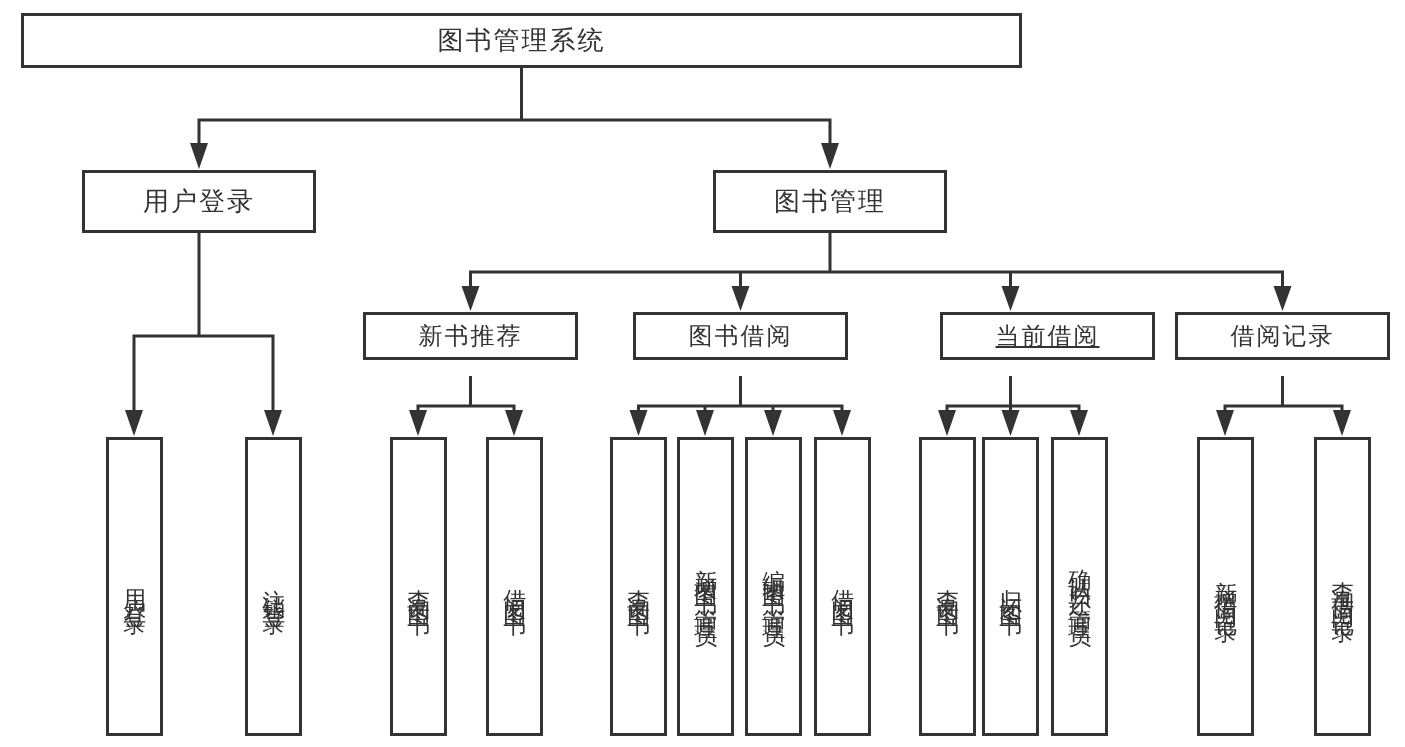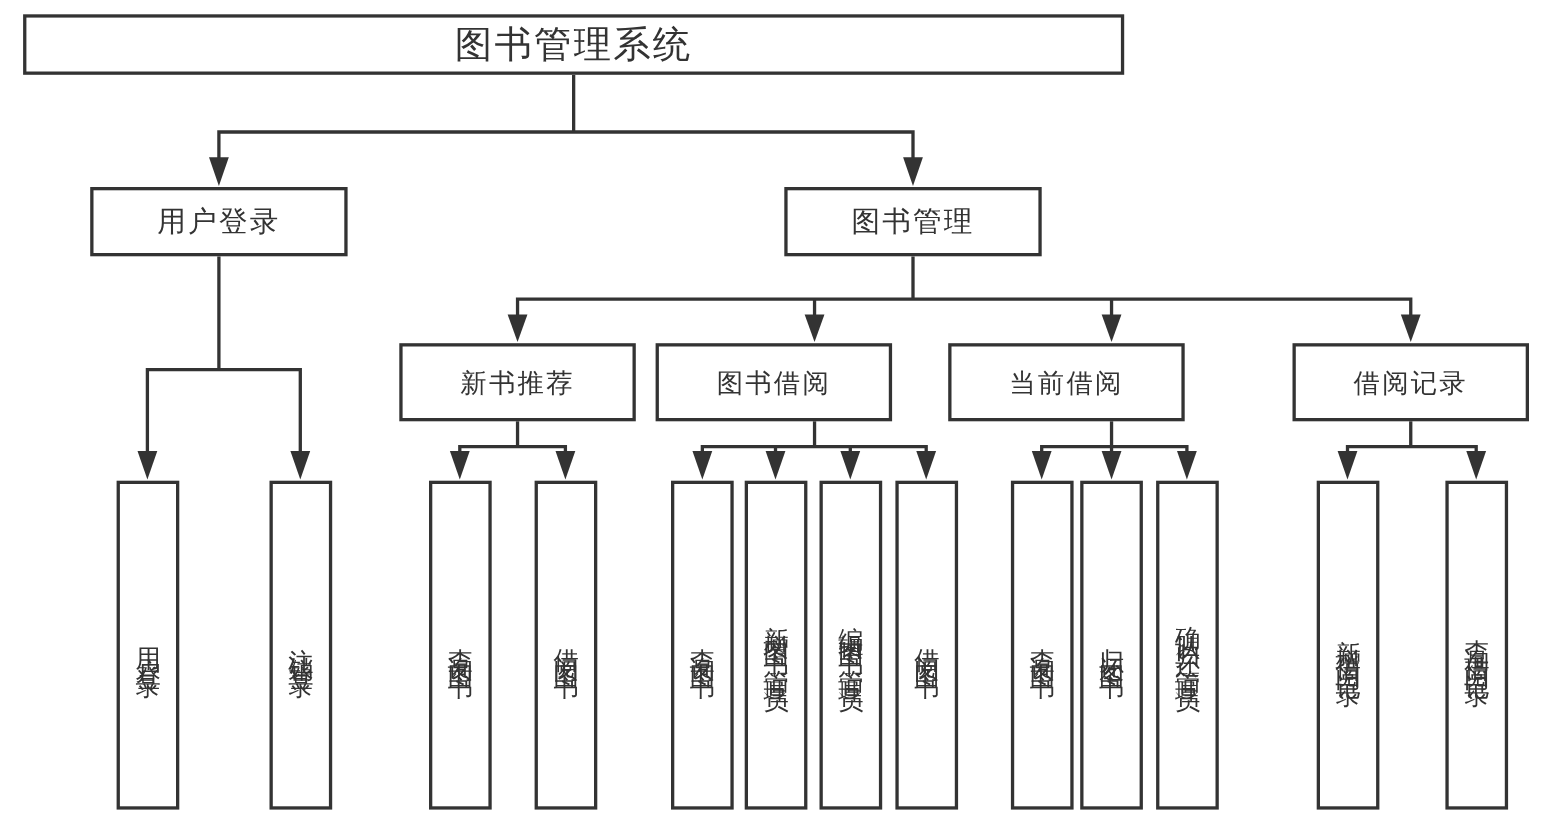--- a/index.html
+++ b/index.html
@@ -20,23 +20,23 @@
     position:absolute;
     background:var(--box-bg);
     border:3px solid var(--line);
     box-sizing:border-box;
     display:flex;align-items:center;justify-content:center;
     color:var(--text);
     text-align:center;
     z-index:2;
   }
   .hlabel{letter-spacing:2px;}
-  .root-box{left:21px;top:13px;width:1001px;height:55px;font-size:34px;}
+  .root-box{left:21px;top:13px;width:1001px;height:55px;font-size:26px;}
   .l2-box{top:170px;width:234px;height:63px;font-size:26px;}
-  .l3-box{top:312px;width:215px;height:71px;font-size:24px;}
+  .l3-box{top:312px;width:215px;height:48px;font-size:24px;}
   .leaf-box{top:437px;width:57px;height:299px;font-size:23px;}
   .vtext{
     writing-mode:vertical-rl;
     text-orientation:mixed;
     letter-spacing:8px;
     line-height:1.1;
     white-space:nowrap;
   }
   #watermark{
     position:absolute;
@@ -98,24 +98,24 @@
   <div class="box l2-box" style="left:82px;">
     <span class="hlabel">用户登录</span>
   </div>
   <div class="box l2-box" style="left:713px;text-align:center;">
     <span class="hlabel">图书管理</span>
   </div>
 
   <div class="box l3-box" style="left:363px;">
     <span class="hlabel">新书推荐</span>
   </div>
-  <div class="box l3-box" style="left:596px;">
+  <div class="box l3-box" style="left:633px;">
     <span class="hlabel">图书借阅</span>
   </div>
-  <div class="box l3-box" style="left:862px;">
+  <div class="box l3-box" style="left:940px;text-decoration:underline;">
     <span class="hlabel">当前借阅</span>
   </div>
   <div class="box l3-box" style="left:1175px;">
     <span class="hlabel">借阅记录</span>
   </div>
 
   <div class="box leaf-box" style="left:106px;">
     <span class="vtext">用户登录</span>
   </div>
   <div class="box leaf-box" style="left:245px;">

